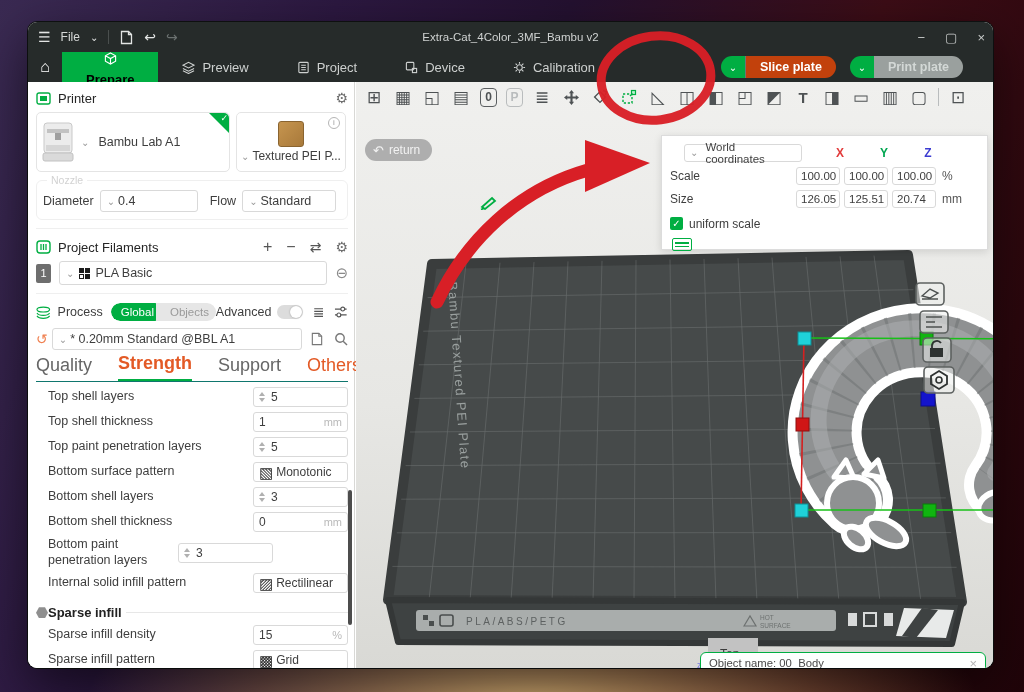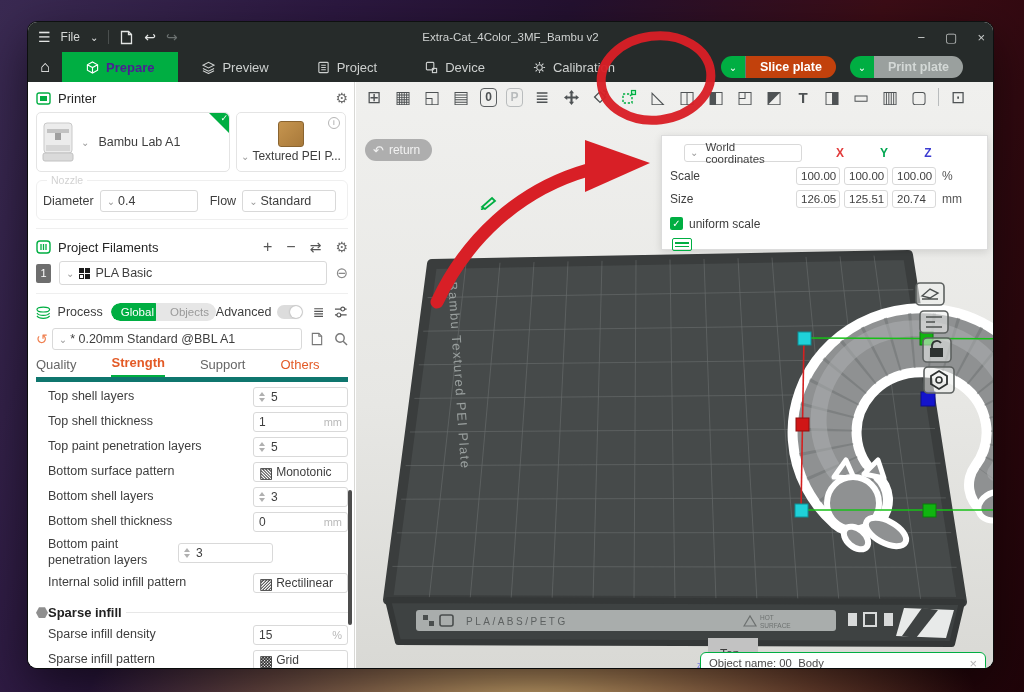--- a/index.html
+++ b/index.html
@@ -21,21 +21,21 @@
   .tb-div{ width:1px; height:14px; background:#4a4f4e; }
   .tb-title{ position:absolute; left:50%; transform:translateX(-50%); color:#cfd2d1; font-size:11.5px; }
   .tb-right{ position:absolute; right:8px; top:0; height:30px; display:flex; align-items:center; gap:20px; color:#c7cac9; font-size:13px; }
   .disabled-ico{ color:#6b7170; }
   
   .tabbar{ position:absolute; left:0; top:30px; width:100%; height:30px; background:#262b2a;
     display:flex; align-items:center; color:#cdd0cf; font-size:13px; }
   .home{ width:34px; text-align:center; font-size:16px; color:#fff; }
   .tab{ height:30px; display:flex; align-items:center; gap:7px; padding:0 24px; cursor:default; }
   .tab svg{ flex:0 0 auto; }
-  .tab.active{ background:#00AE42; color:#4c1d95; font-weight:bold; }
+  .tab.active{ background:#00AE42; color:#000000; font-weight:bold;flex-direction:column; }
   .actions{ position:absolute; right:30px; top:0; height:30px; display:flex; align-items:center; gap:14px; }
   .pillbtn{ display:flex; height:22px; border-radius:11px; overflow:hidden; font-size:12.5px; }
   .pill-chev{ width:24px; display:flex; align-items:center; justify-content:center; background:#00AE42; color:#fff; font-size:10px; }
   .pill-main{ display:flex; align-items:center; padding:0 14px; background:#c2410c; color:#fff; font-weight:bold; }
   .pill-main.gray{ background:#9aa09e; color:#d3d8d6; }
   .pillbtn .sep{ width:1px; background:rgba(255,255,255,.35); }
   
   .sidebar{ position:absolute; left:0; top:60px; width:327px; height:586px; background:#fff; border-right:1px solid #d8d8d5; padding:4px 6px 0 8px; font-size:12.5px; color:#3e3e3e; }
   .srow{ display:flex; align-items:center; }
   .hdr{ height:24px; gap:7px; }
@@ -58,21 +58,21 @@
   .icostack{ display:flex; gap:14px; color:#555; font-size:14px; align-items:center; }
   .fil-badge{ width:15px; height:19px; background:#6e6e6e; color:#fff; font-size:11px; display:flex; align-items:center; justify-content:center; border-radius:2px; }
   .fil-input{ flex:1; margin:0 8px; height:24px; }
   .sq4{ display:grid; grid-template-columns:5px 5px; grid-template-rows:5px 5px; gap:1px; margin:0 5px 0 2px; }
   .sq4 i{ background:#1c1c1c; } .sq4 i.w{ background:#fff; outline:1px solid #1c1c1c; outline-offset:-1px; }
   .toggle2{ display:flex; border-radius:10px; overflow:hidden; height:18px; font-size:11.5px; margin-left:8px; }
   .toggle2 .on{ background:#00AE42; color:#fff; padding:0 10px; display:flex; align-items:center; border-radius:10px; }
   .toggle2 .off{ background:#e6e6e6; color:#9a9a9a; padding:0 10px 0 14px; display:flex; align-items:center; margin-left:-8px; }
   .switch{ width:26px; height:14px; border-radius:7px; background:#dcdcdc; position:relative; margin-left:6px; }
   .switch i{ position:absolute; right:1px; top:1px; width:12px; height:12px; border-radius:50%; background:#fff; box-shadow:0 0 2px rgba(0,0,0,.3); }
-  .ptabs{ display:flex; gap:35px; height:26px; align-items:flex-end; border-bottom:5px solid #0f766e; margin-top:6px; font-size:13px; color:#666; }
+  .ptabs{ display:flex; gap:26px; height:26px; align-items:flex-end; border-bottom:1px solid #0f766e; margin-top:6px; font-size:18px; color:#666; }
   .ptab{ padding-bottom:5px; }
   .ptab.sel{ color:#e35a26; font-weight:bold; border-bottom:2px solid #00AE42; }
   .ptab.mod{ color:#e35a26; }
   .setrow{ display:flex; align-items:center; margin:5px 0 0 12px; min-height:19px; }
   .setrow .lab{ flex:1; padding-right:6px; line-height:1.25; }
   .ctl{ width:95px; display:flex; align-items:center; border:1px solid #d9d9d9; border-radius:3px; height:20px; padding:0 5px; font-size:12px; }
   .ctl .unit{ margin-left:auto; color:#b9b9b9; font-size:11px; }
   .spin{ display:flex; flex-direction:column; margin-right:6px; }
   .spin b{ width:0; height:0; border-left:3.5px solid transparent; border-right:3.5px solid transparent; }
   .spin .up{ border-bottom:4px solid #b0b0b0; margin-bottom:2px; }

